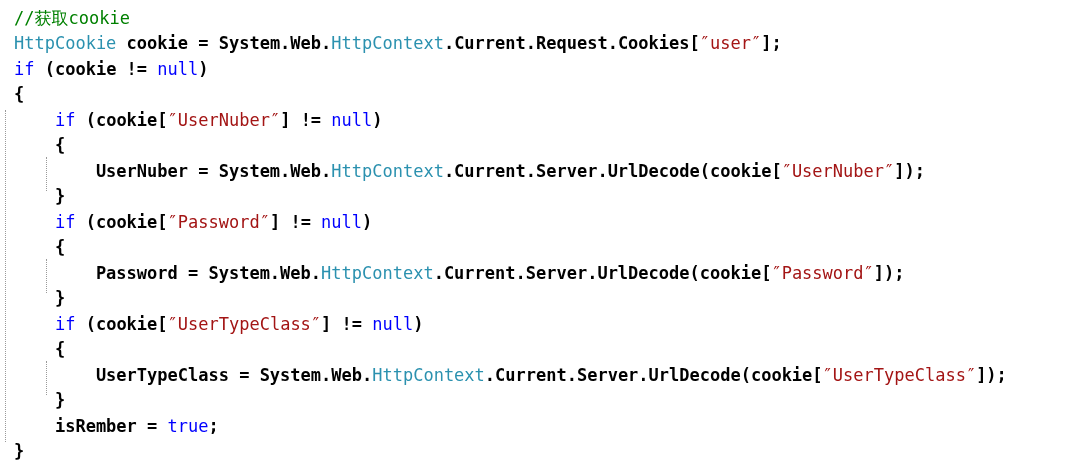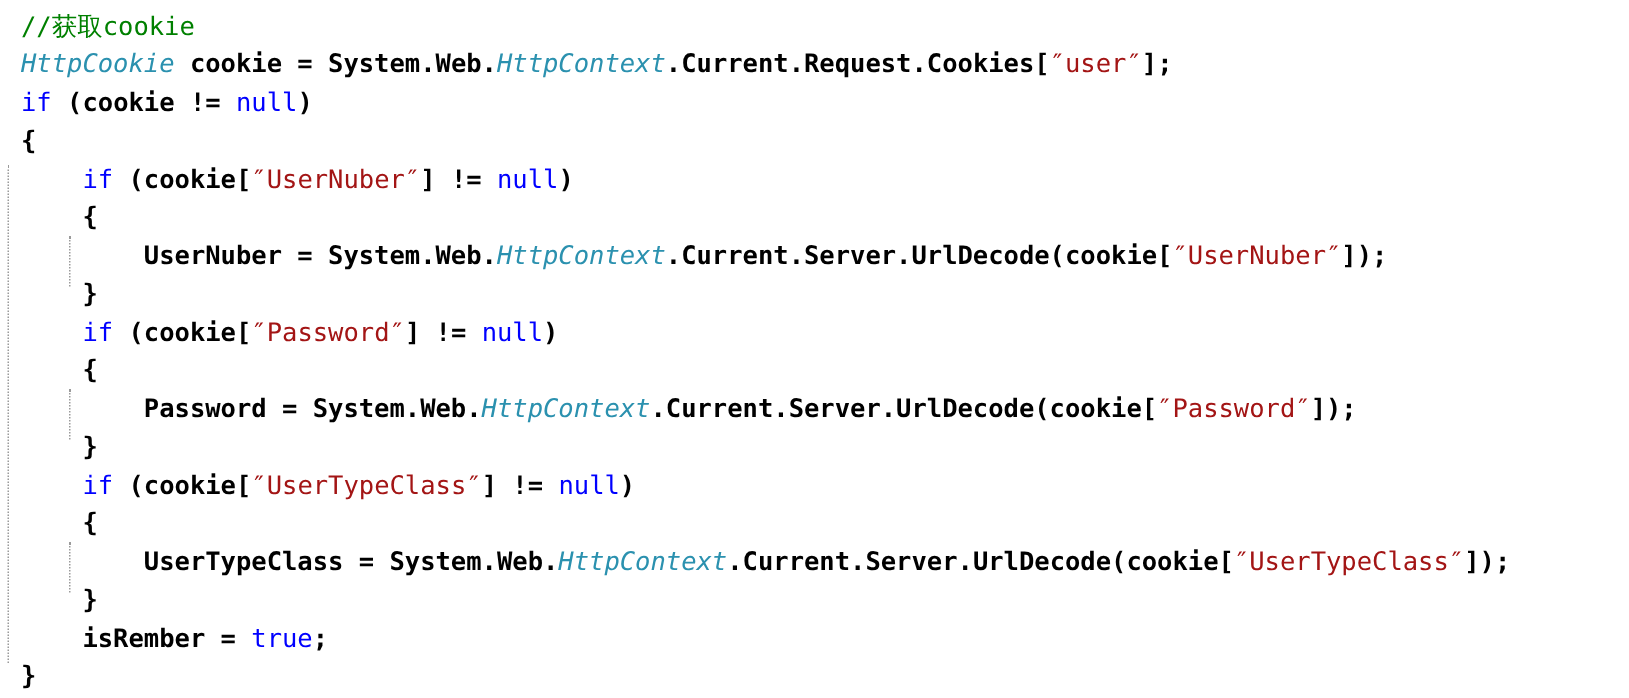--- a/index.html
+++ b/index.html
@@ -22,21 +22,21 @@
     cursor: text;
   }
   .code-lines {
     position: absolute;
     top: -20px;
     left: 14px;
     white-space: pre;
   }
   .line { height: 25.5px; white-space: pre; }
   .tk-keyword { color: var(--keyword, #0000ff); }
-  .tk-type    { color: var(--type, #2b91af); font-style: italic; }
+  .tk-type    { color: var(--type, #2b91af); }
   .tk-string  { color: var(--string, #a31515); }
   .tk-comment { color: var(--comment, #008000); }
   .tk-plain   { color: var(--plain, #000000); font-weight: bold; }
   .indent-guide {
     position: absolute;
     width: 0;
     border-left: 1px dotted var(--indent_guide, #9a9a9a);
   }
   .guide-l0  { left: 5px;  top: 110px; height: 332px; }
   .guide-l1a { left: 46px; top: 157px; height: 34px; }

